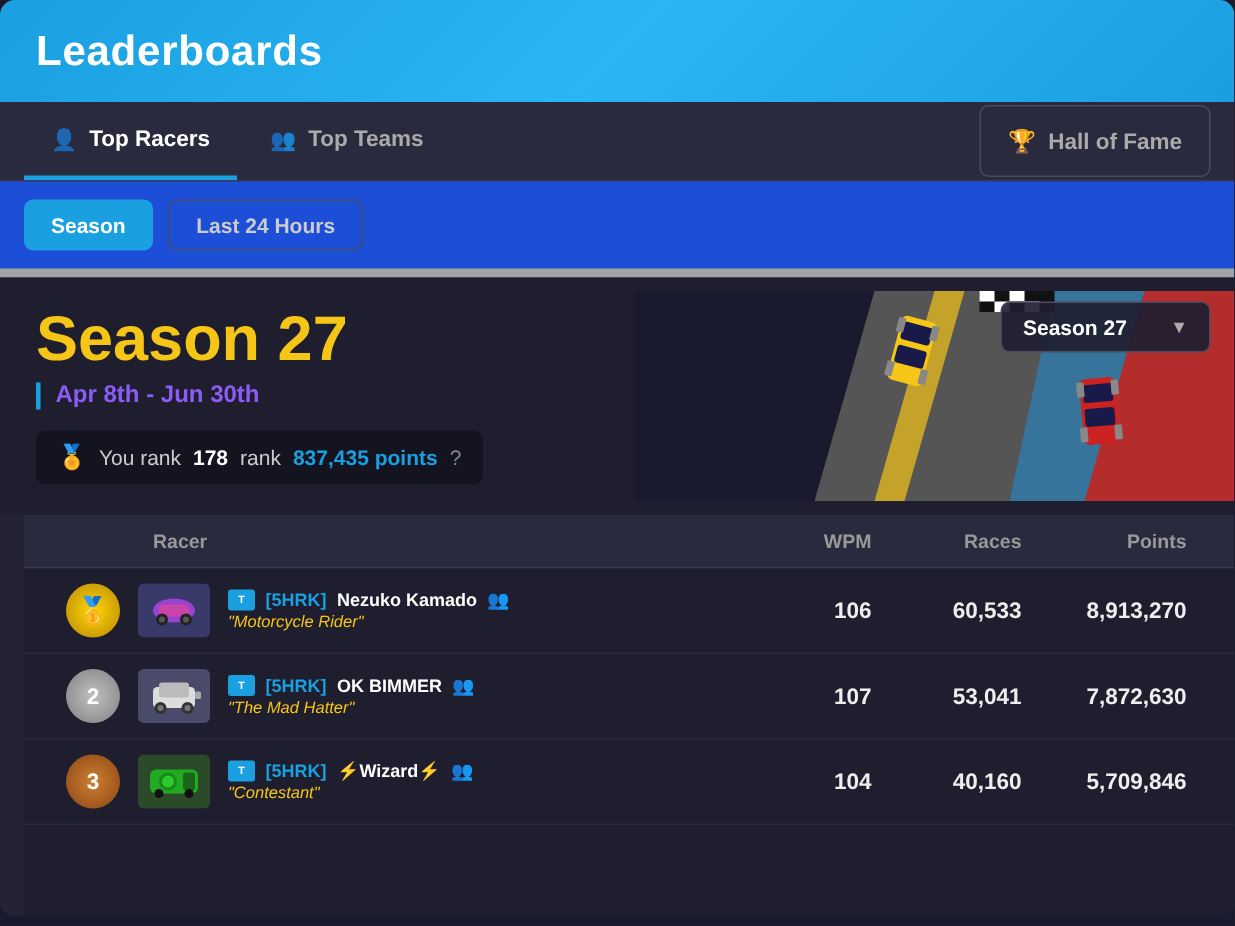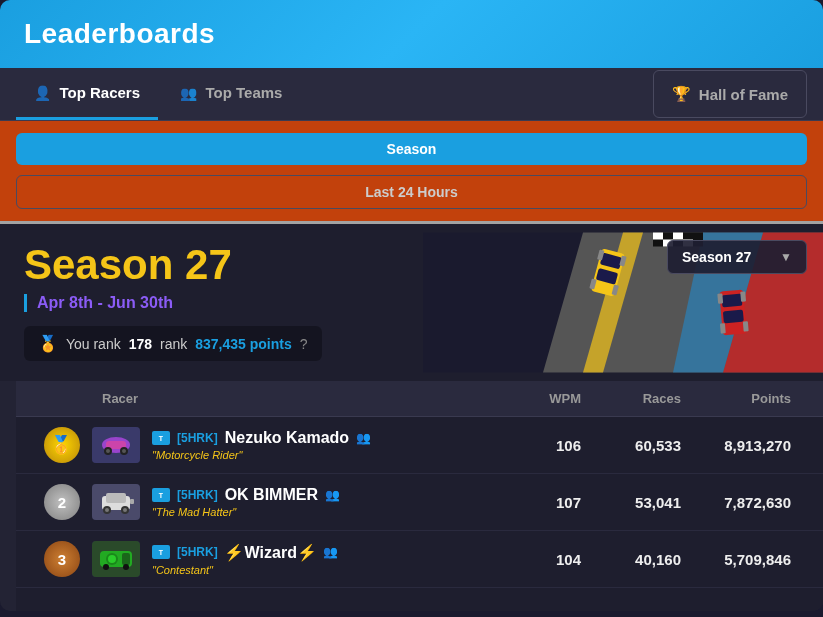--- a/index.html
+++ b/index.html
@@ -80,27 +80,26 @@
       color: #aaa;
       font-size: 15px;
       font-weight: 600;
       cursor: pointer;
       border: 1px solid #4a4a60;
       border-radius: 6px;
     }
 
     
     .filter-bar {
-      background: #c2410c;
+      background: #1d4ed8;
       padding: 12px 16px;
       display: flex;
       gap: 10px;
       flex-shrink: 0;
-      border-bottom: 3px solid #a3a3a3;
-      flex-direction: column;
+      border-bottom: 6px solid #a3a3a3;
     }
     .filter-btn {
       padding: 8px 18px;
       border-radius: 6px;
       font-size: 14px;
       font-weight: 600;
       cursor: pointer;
       border: none;
     }
     .filter-btn.active {
@@ -297,21 +296,21 @@
       color: white;
       flex-shrink: 0;
     }
     .racer-team {
       color: #1a9fe0;
       font-size: 12px;
       font-weight: 700;
     }
     .racer-name {
       color: white;
-      font-size: 16px;
+      font-size: 12px;
       font-weight: 700;
     }
     .racer-friends-icon {
       color: #666;
       font-size: 12px;
     }
     .racer-title {
       color: #f5c518;
       font-size: 11px;
       font-style: italic;

